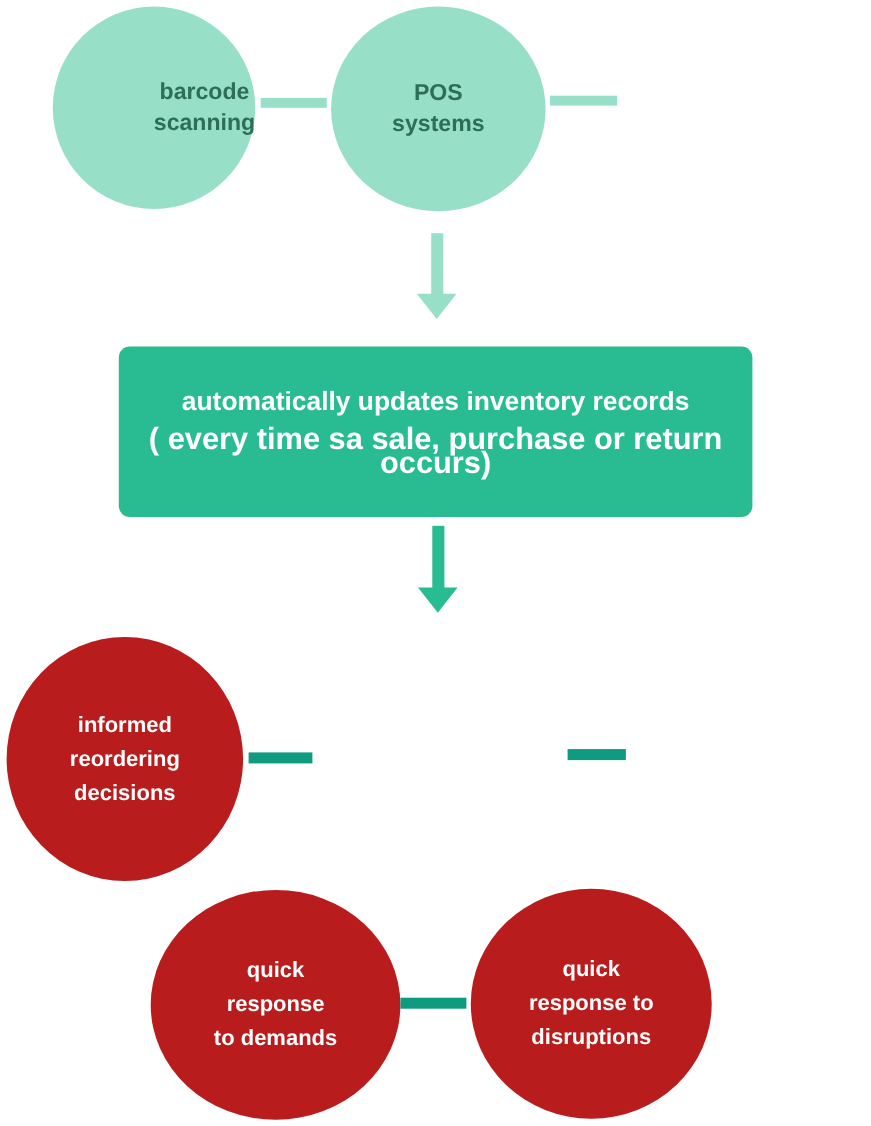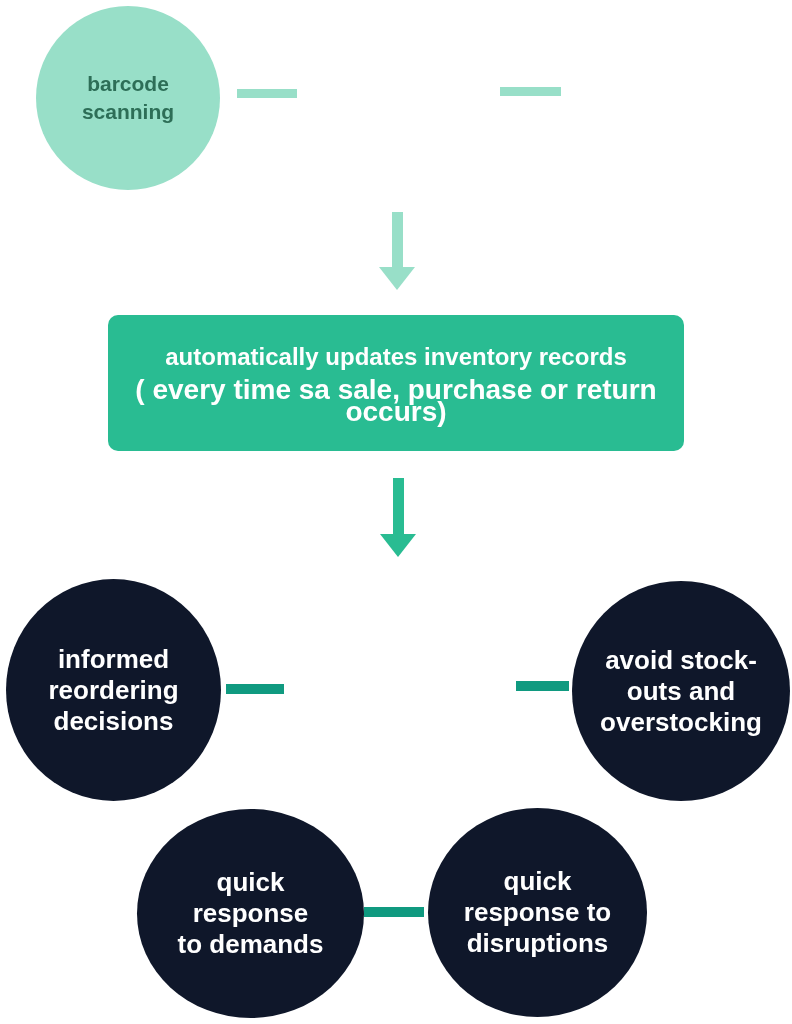--- a/index.html
+++ b/index.html
@@ -23,33 +23,33 @@
     font-weight: 700;
     box-sizing: border-box;
   }
   .circle.light {
     background: #98dfc8;
     color: #2d6e57;
     font-size: 21px;
     line-height: 28px;
   }
   .circle.dark {
-    background: #0f172a;
+    background: #b91c1c;
     color: #ffffff;
-    font-size: 26px;
+    font-size: 20px;
     line-height: 31px;
     justify-content: center;
   }
   .connector { position: absolute; }
   .connector.light { background: #98dfc8; }
   .connector.teal  { background: #109a80; }
   .process-box {
     position: absolute;
     left: 108px; top: 315px;
-    width: 576px; height: 136px;
+    width: 576px; height: 155px;
     background: #29bc92;
     border-radius: 10px;
     color: #ffffff;
     display: flex;
     flex-direction: column;
     align-items: center;
     justify-content: center;
     text-align: center;
     gap: 9px;
     box-sizing: border-box;
@@ -66,27 +66,31 @@
     border-right: 18px solid transparent;
   }
   .arrow-head.light { border-top: 23px solid #98dfc8; }
   .arrow-head.green { border-top: 23px solid #29bc92; }
 </style>
 </head>
 <body>
 
 <div class="canvas">
 
-  <div class="circle light" style="left:36px; top:6px; width:184px; height:184px;">
+  <div class="circle light" style="left:48px; top:6px; width:184px; height:184px;justify-content:flex-end;">
     <span>barcode
 scanning</span>
   </div>
 
   <div class="connector light" style="left:237px; top:89px; width:60px; height:9px;"></div>
 
+  <div class="circle light" style="left:301px; top:6px; width:195px; height:186px;">
+    <span>POS
+systems</span>
+  </div>
 
   <div class="connector light" style="left:500px; top:87px; width:61px; height:9px;"></div>
 
 
   <div class="arrow-stem light" style="left:392px; top:212px; height:56px;"></div>
   <div class="arrow-head light" style="left:379px; top:267px;"></div>
 
   <div class="process-box">
     <div class="process-title">automatically updates inventory records</div>
     <div class="process-subtitle">( every time sa sale, purchase or return occurs)</div>
@@ -99,25 +103,20 @@
     <span>informed
 reordering
 decisions</span>
   </div>
 
   <div class="connector teal" style="left:226px; top:684px; width:58px; height:10px;"></div>
 
 
   <div class="connector teal" style="left:516px; top:681px; width:53px; height:10px;"></div>
 
-  <div class="circle dark" style="left:572px; top:581px; width:218px; height:220px;">
-    <span>avoid stock-
-outs and
-overstocking</span>
-  </div>
 
   <div class="circle dark" style="left:137px; top:809px; width:227px; height:209px;">
     <span>quick
 response
 to demands</span>
   </div>
 
   <div class="connector teal" style="left:364px; top:907px; width:60px; height:10px;"></div>
 
   <div class="circle dark" style="left:428px; top:808px; width:219px; height:209px;">

